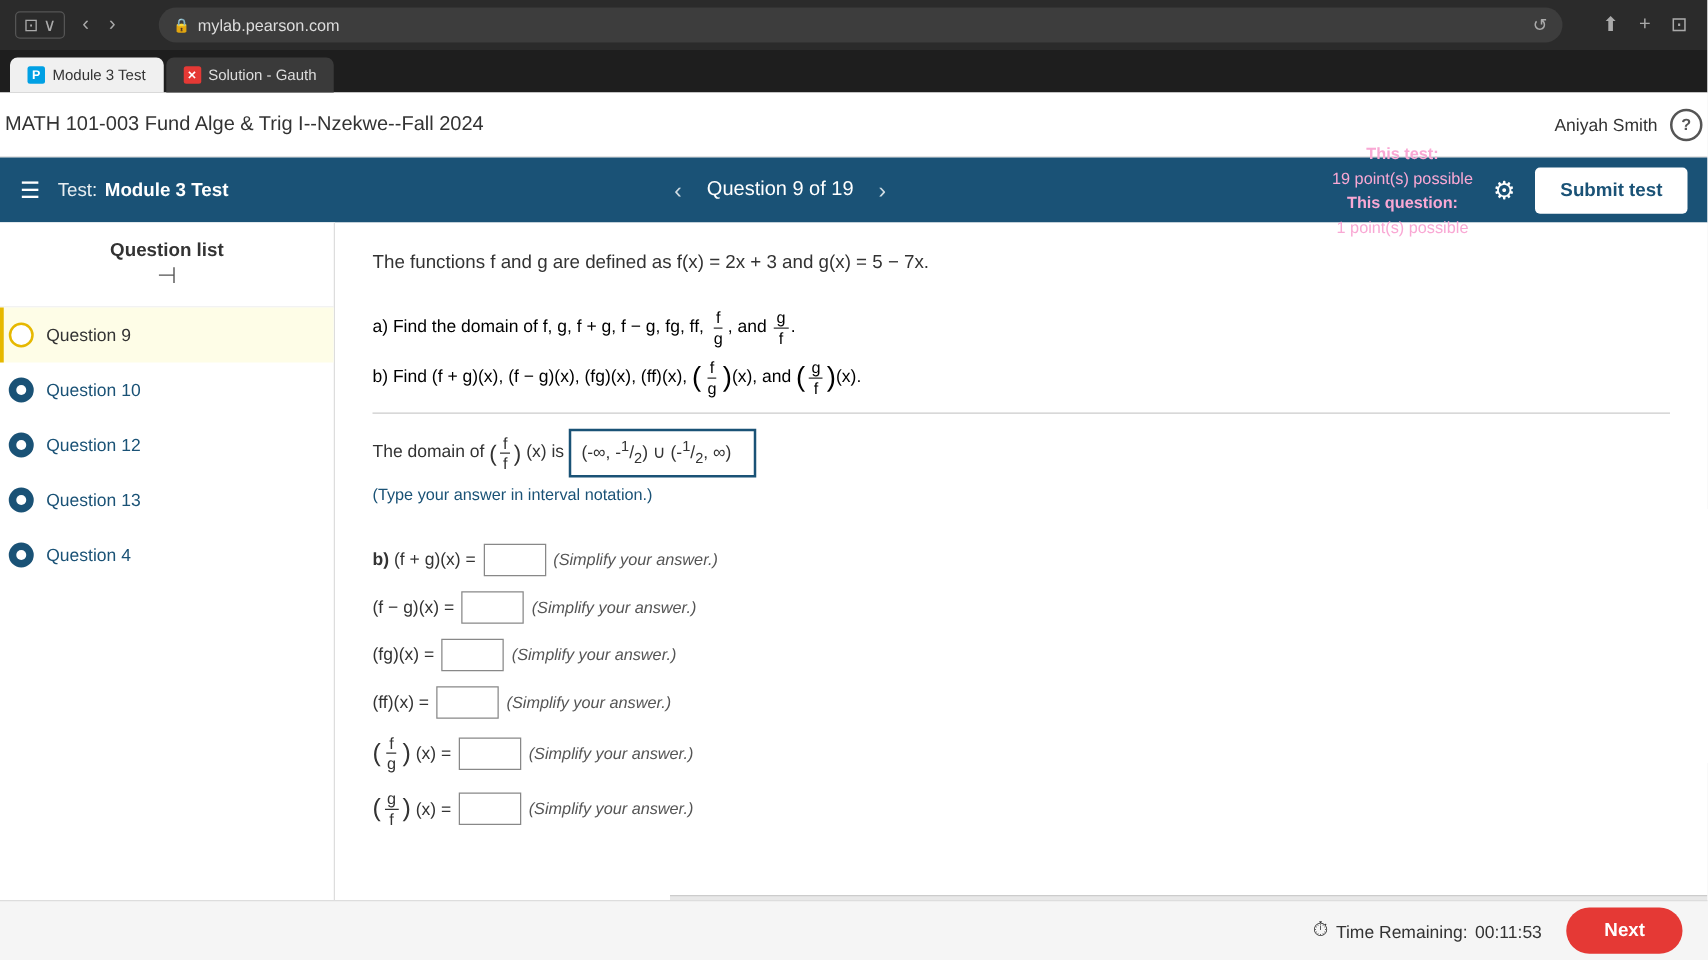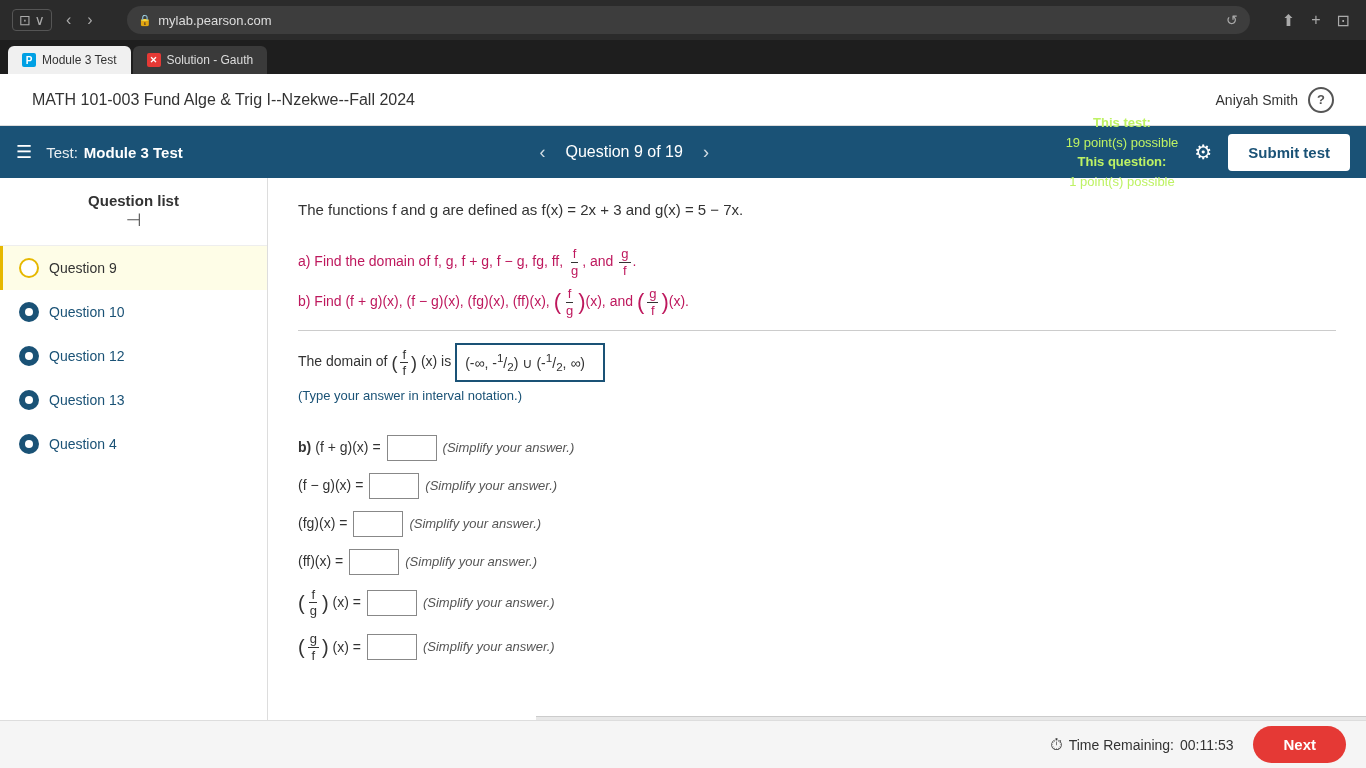--- a/index.html
+++ b/index.html
@@ -18,59 +18,59 @@
 
     
     .browser-tabs { background: #1e1e1e; height: 34px; display: flex; align-items: flex-end; padding: 0 8px; gap: 2px; }
     .tab { height: 28px; padding: 0 14px; border-radius: 6px 6px 0 0; display: flex; align-items: center; gap: 6px; font-size: 12px; cursor: pointer; color: #ddd; background: #3a3a3a; }
     .tab.active { background: #f0f0f0; color: #333; }
     .tab-icon { width: 14px; height: 14px; border-radius: 2px; display: inline-flex; align-items: center; justify-content: center; font-size: 10px; font-weight: bold; }
     .tab-icon.pearson { background: #00a0e4; color: white; }
     .tab-icon.gauth { background: #e53935; color: white; font-size: 9px; }
 
     
-    .app-header { background: white; height: 52px; display: flex; align-items: center; padding: 0 32px; border-bottom: 1px solid #ddd; justify-content: space-between; }
+    .app-header { background: white; height: 52px; display: flex; align-items: center; padding: 0 4px; border-bottom: 1px solid #ddd; justify-content: space-between; }
     .app-title { font-size: 16px; color: #333; font-weight: 400; }
     .app-user { display: flex; align-items: center; gap: 10px; color: #333; font-size: 14px; }
     .help-btn { width: 26px; height: 26px; border-radius: 50%; border: 2px solid #555; display: flex; align-items: center; justify-content: center; font-size: 13px; color: #555; cursor: pointer; background: none; font-weight: bold; }
 
     
     .nav-bar { background: #1a5276; height: 52px; display: flex; align-items: center; padding: 0 16px; color: white; }
     .hamburger { font-size: 18px; margin-right: 14px; cursor: pointer; }
     .test-label { font-size: 15px; opacity: 0.9; margin-right: 6px; }
     .test-name { font-size: 15px; font-weight: bold; }
     .question-nav { display: flex; align-items: center; gap: 12px; margin: 0 auto; }
     .nav-arrow { background: none; border: none; color: white; font-size: 18px; cursor: pointer; opacity: 0.8; padding: 4px 8px; }
     .question-label { font-size: 16px; font-weight: 500; color: white; }
-    .test-info { text-align: center; font-size: 13px; color: #bef264; line-height: 1.5; }
+    .test-info { text-align: center; font-size: 13px; color: #f9a8d4; line-height: 1.5; }
     .test-info span { display: block; }
     .settings-btn { background: none; border: none; color: white; font-size: 20px; cursor: pointer; margin: 0 16px; }
     .submit-btn { background: white; color: #1a5276; border: none; border-radius: 4px; padding: 10px 20px; font-size: 15px; font-weight: bold; cursor: pointer; white-space: nowrap; }
 
     
     .main-layout { display: flex; height: calc(768px - 40px - 34px - 52px - 52px); background: white; }
 
     
     .sidebar { width: 268px; background: white; border-right: 1px solid #ddd; overflow-y: auto; flex-shrink: 0; }
     .sidebar-header { padding: 14px 16px; display: flex; align-items: center; justify-content: space-between; border-bottom: 1px solid #eee; flex-direction: column; }
     .sidebar-title { font-size: 15px; font-weight: 600; color: #333; }
     .collapse-btn { background: none; border: none; font-size: 18px; cursor: pointer; color: #555; }
-    .question-item { padding: 12px 16px; display: flex; align-items: center; gap: 10px; cursor: pointer; border-left: 3px solid transparent; }
+    .question-item { padding: 12px 4px; display: flex; align-items: center; gap: 10px; cursor: pointer; border-left: 3px solid transparent; }
     .question-item.active { background: #fefde7; border-left: 3px solid #e6b800; }
     .q-circle { width: 20px; height: 20px; border-radius: 50%; border: 2px solid #1a5276; display: flex; align-items: center; justify-content: center; flex-shrink: 0; }
     .q-circle.active-circle { border-color: #e6b800; background: white; }
     .q-circle.filled { background: #1a5276; }
     .q-dot { width: 8px; height: 8px; border-radius: 50%; background: #1a5276; }
     .question-item-label { color: #1a5276; font-size: 14px; }
     .question-item.active .question-item-label { color: #333; }
 
     
     .content-area { flex: 1; overflow-y: auto; padding: 20px 30px; position: relative; }
     .question-text { font-size: 15px; color: #333; line-height: 1.6; margin-bottom: 24px; }
-    .question-part { font-size: 14px; color: #be185d; line-height: 1.8; margin-bottom: 8px; }
+    .question-part { font-size: 14px; color: #000000; line-height: 1.8; margin-bottom: 8px; }
     .divider { border: none; border-top: 1px solid #ccc; margin: 12px 0; }
     .domain-line { font-size: 14px; color: #333; margin-bottom: 6px; line-height: 1.8; }
     .interval-input { display: inline-block; background: #fff; border: 2px solid #1a5276; padding: 2px 8px; min-width: 150px; font-size: 14px; color: #333; vertical-align: middle; }
     .hint-text { color: #1a5276; font-size: 13px; margin-bottom: 32px; }
     .answer-row { font-size: 14px; color: #333; margin-bottom: 12px; line-height: 1.8; display: flex; align-items: center; gap: 4px; flex-wrap: wrap; }
     .answer-box { display: inline-block; width: 50px; height: 26px; border: 1px solid #888; background: white; vertical-align: middle; margin: 0 2px; }
     .simplify-hint { color: #555; font-size: 13px; font-style: italic; }
     .fraction { display: inline-flex; flex-direction: column; align-items: center; vertical-align: middle; line-height: 1.2; font-size: 13px; margin: 0 2px; }
     .fraction-num { border-bottom: 1px solid #333; padding: 0 2px; text-align: center; }
     .fraction-den { padding: 0 2px; text-align: center; }

